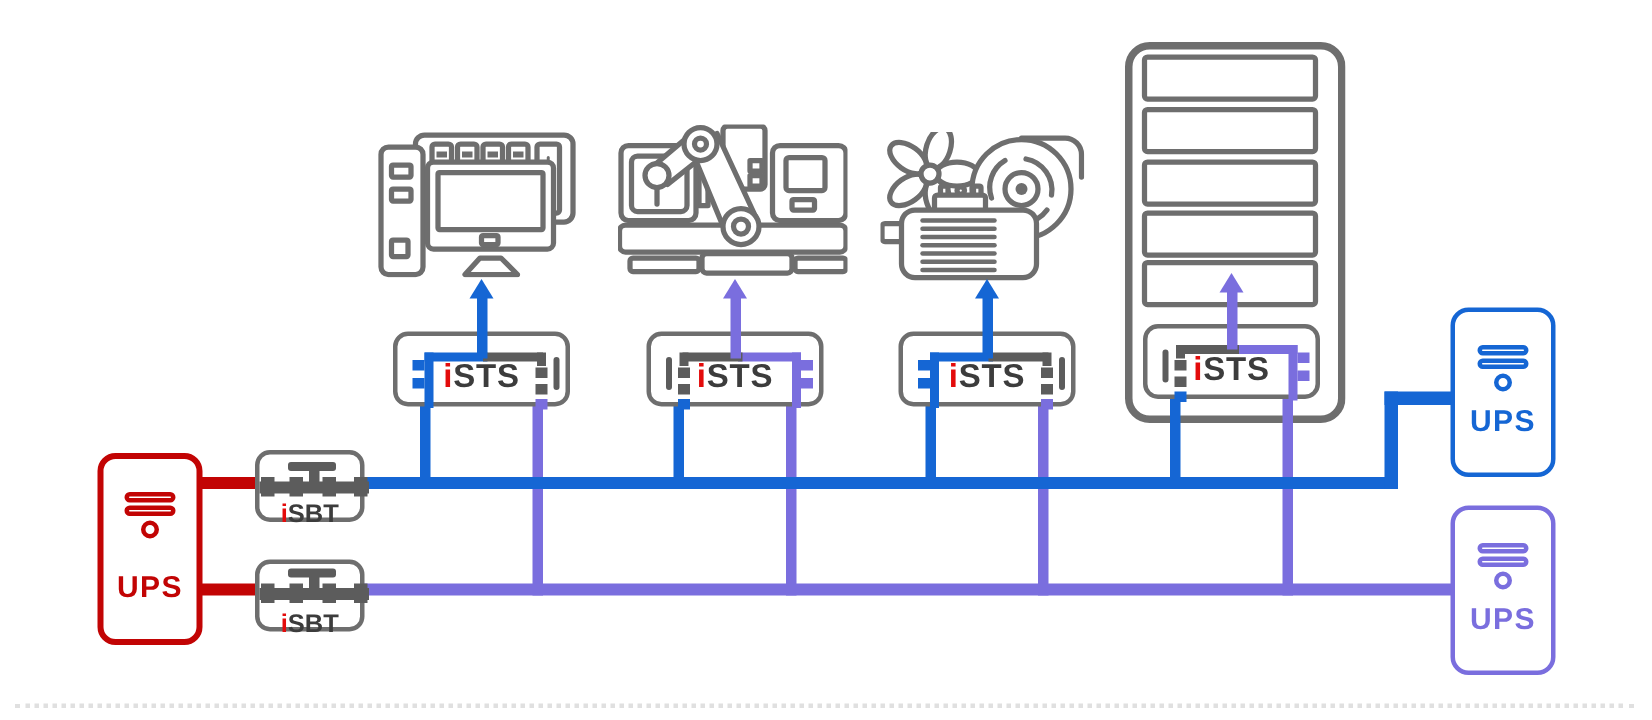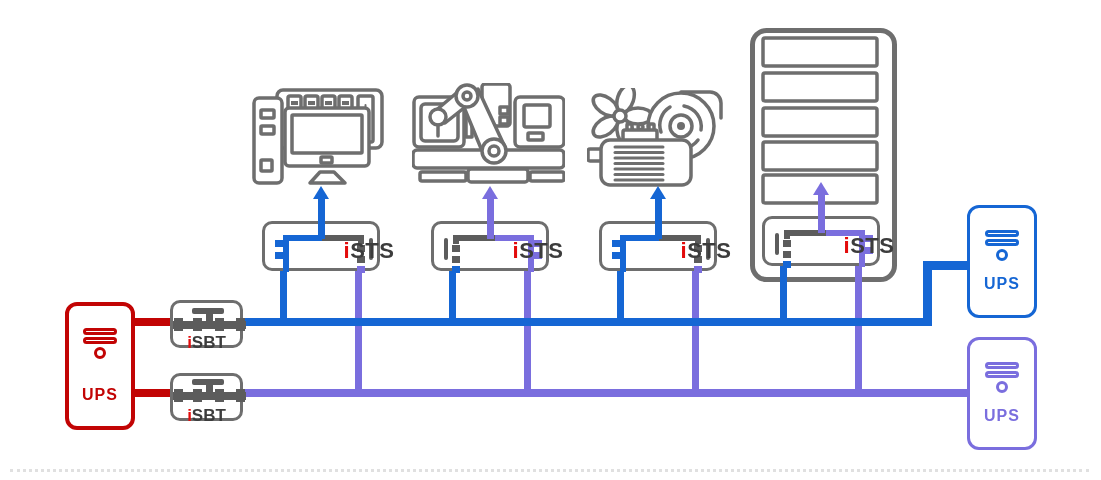--- a/index.html
+++ b/index.html
@@ -19,28 +19,28 @@
     position:absolute;background:#fff;border:3px solid #6e6e6e;border-radius:10px;
     box-sizing:border-box;z-index:4;
   }
   .ups-box{
     position:absolute;background:#fff;border-radius:12px;box-sizing:border-box;z-index:4;
     display:flex;flex-direction:column;align-items:center;
   }
   .ups-box .glyph{display:flex;flex-direction:column;align-items:center;margin-top:20px;}
   .ups-bar{width:34px;height:7px;border-radius:4px;border:3px solid;box-sizing:border-box;margin-top:2px;background:#fff;}
   .ups-dot{width:12px;height:12px;border-radius:50%;border:3px solid;box-sizing:border-box;margin-top:3px;background:#fff;}
-  .ups-label{position:absolute;bottom:22px;width:100%;text-align:center;font-size:16px;font-weight:800;letter-spacing:1px;}
+  .ups-label{position:absolute;bottom:22px;width:100%;text-align:center;font-size:20px;font-weight:800;letter-spacing:1px;}
   .red-t{color:#c20404;border-color:#c20404;}
   .blue-t{color:#1566d4;border-color:#1566d4;}
   .purple-t{color:#7a6ede;border-color:#7a6ede;}
   
   .ists-label{
     position:absolute;left:0;top:14px;width:100%;text-align:center;
-    font-size:22px;font-weight:800;color:#3c3c3c;letter-spacing:0.5px;line-height:26px;margin-left:48px;
+    font-size:22px;font-weight:800;color:#3c3c3c;letter-spacing:0.5px;line-height:26px;
   }
   .isbt-label{
     position:absolute;left:0;top:30px;width:100%;text-align:center;
     font-size:17px;font-weight:800;color:#3c3c3c;line-height:20px;
   }
   .label-i{color:#e30b0b;}
   .rail{position:absolute;height:6px;}
   .rail-gray{background:#5c5c5c;}
   .tab{position:absolute;width:8px;height:7px;}
   .tab-gray{background:#5c5c5c;}

